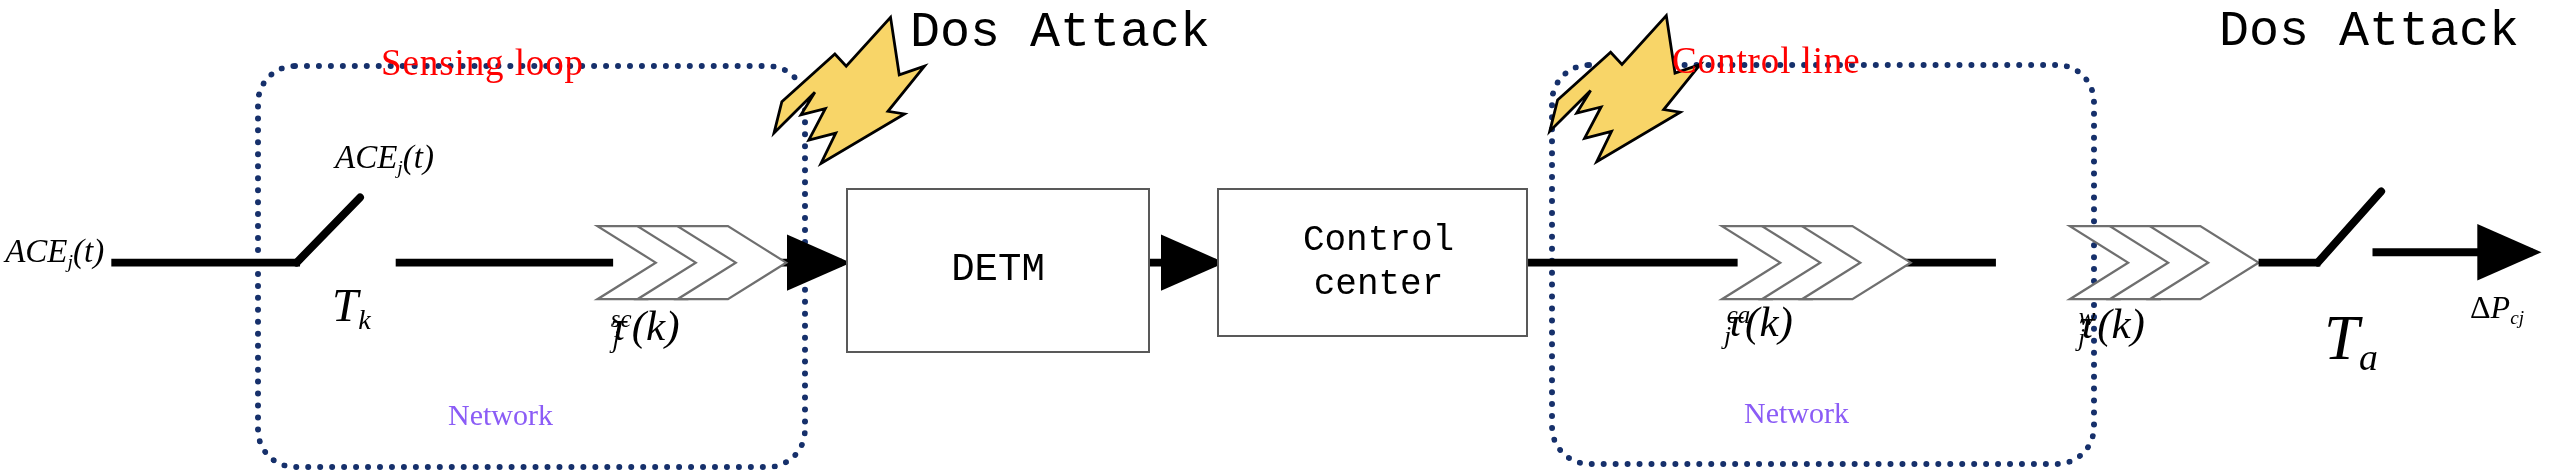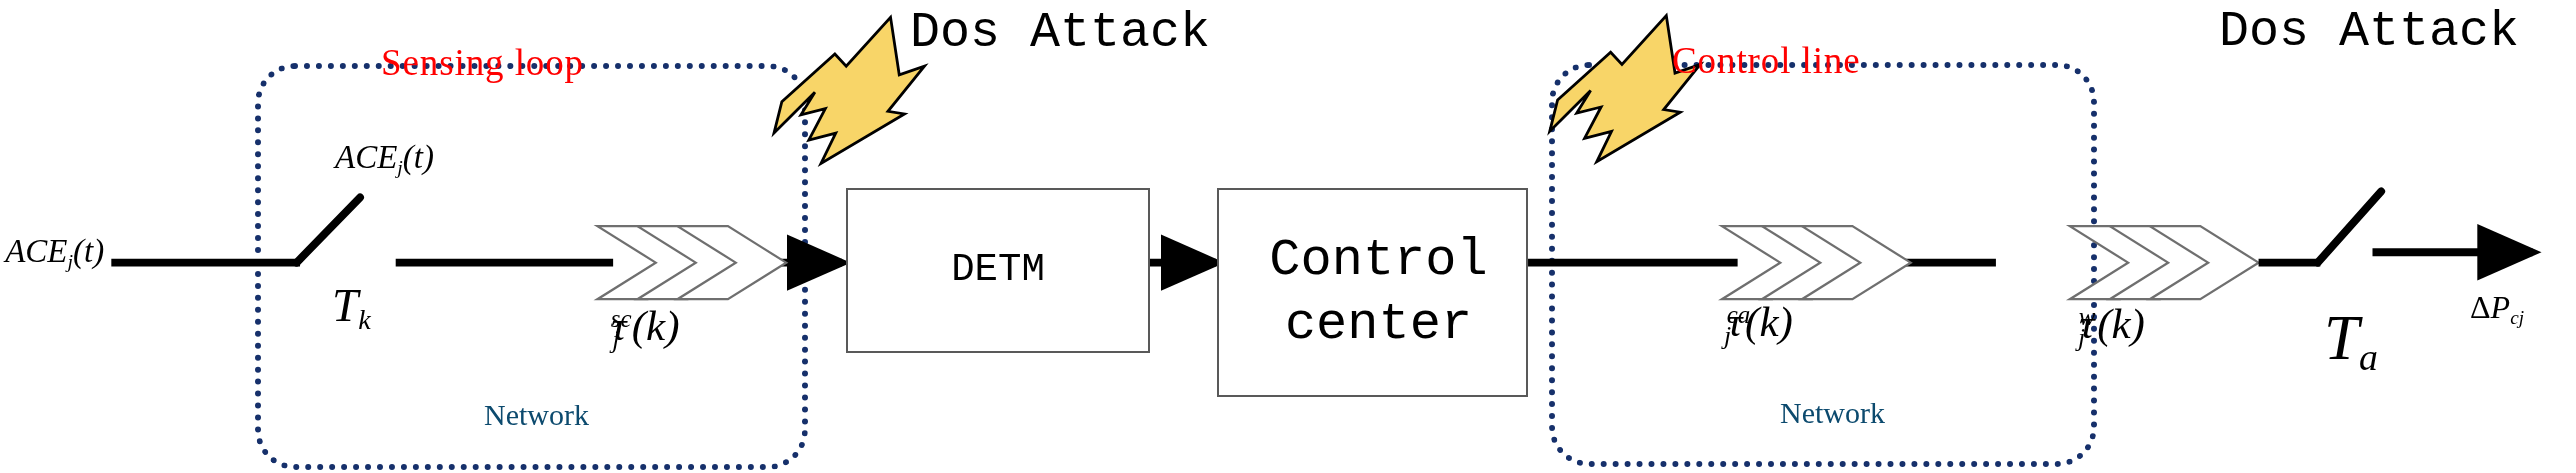--- a/index.html
+++ b/index.html
@@ -9,21 +9,21 @@
   
   .netbox{position:absolute;border:6px dotted #16306B;border-radius:40px;box-sizing:border-box;background:transparent;}
 
   
   .block{position:absolute;box-sizing:border-box;border:2.6px solid #595959;background:#fff;
          display:flex;align-items:center;justify-content:center;text-align:center;
          font-family:"Liberation Mono",monospace;color:#000;line-height:1.22;}
 
   .lbl{position:absolute;white-space:nowrap;}
   .red{color:#FF0000;}
-  .blue{color:#0c4a6e;margin-left:36px;}
+  .blue{color:#8b5cf6;}
   .blk{color:#000;}
 
   .sec-title{font-family:Liberation Serif, serif;font-size:37px;letter-spacing:0.9px;}
   .net-title{font-family:"Liberation Serif",serif;font-size:30px;}
   .dos-title{font-family:"Liberation Mono",monospace;font-size:50px;letter-spacing:0px;}
 
   
   .math{font-family:"Liberation Serif",serif;font-style:italic;color:#000;white-space:nowrap;}
   .math sub{font-size:.60em;font-style:italic;vertical-align:-0.30em;}
   .math sup{font-size:.58em;font-style:italic;vertical-align:0.52em;}
@@ -104,21 +104,21 @@
       <path d="M 1916 18 L 1926 84 L 1955 74 L 1913 126 L 1932 129 L 1836 186
                L 1853 151 L 1822 159 L 1841 123 L 1813 130 L 1829 104 L 1782 151
                L 1791 115 L 1852 60 L 1865 74 Z" fill="#F8D568" stroke="#000" stroke-width="3.2" stroke-linejoin="miter"></path>
     </g>
   </svg>
 
   <div class="block" style="left:846px;top:188px;width:304px;height:165px;font-size:39px;">
     <span>DETM</span>
   </div>
 
-  <div class="block" style="left:1217px;top:188px;width:311px;height:209px;font-size:52px;flex-direction:column;padding-left:12px;">
+  <div class="block" style="left:1217px;top:188px;width:311px;height:149px;font-size:36px;flex-direction:column;padding-left:12px;">
     <span>Control</span>
     <span>center</span>
   </div>
 
   <div class="lbl sec-title red" style="left:381px;top:41px;">Sensing loop</div>
 
   <div class="lbl sec-title red" style="left:1672px;top:39px;">Control line</div>
 
   <div class="lbl net-title blue" style="left:448px;top:398px;">Network</div>
 

